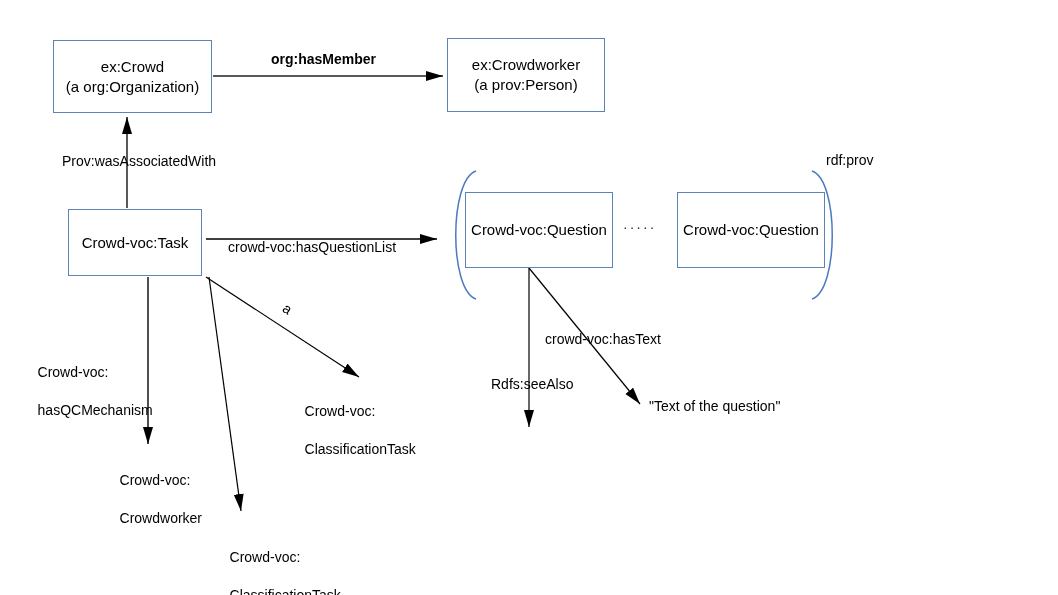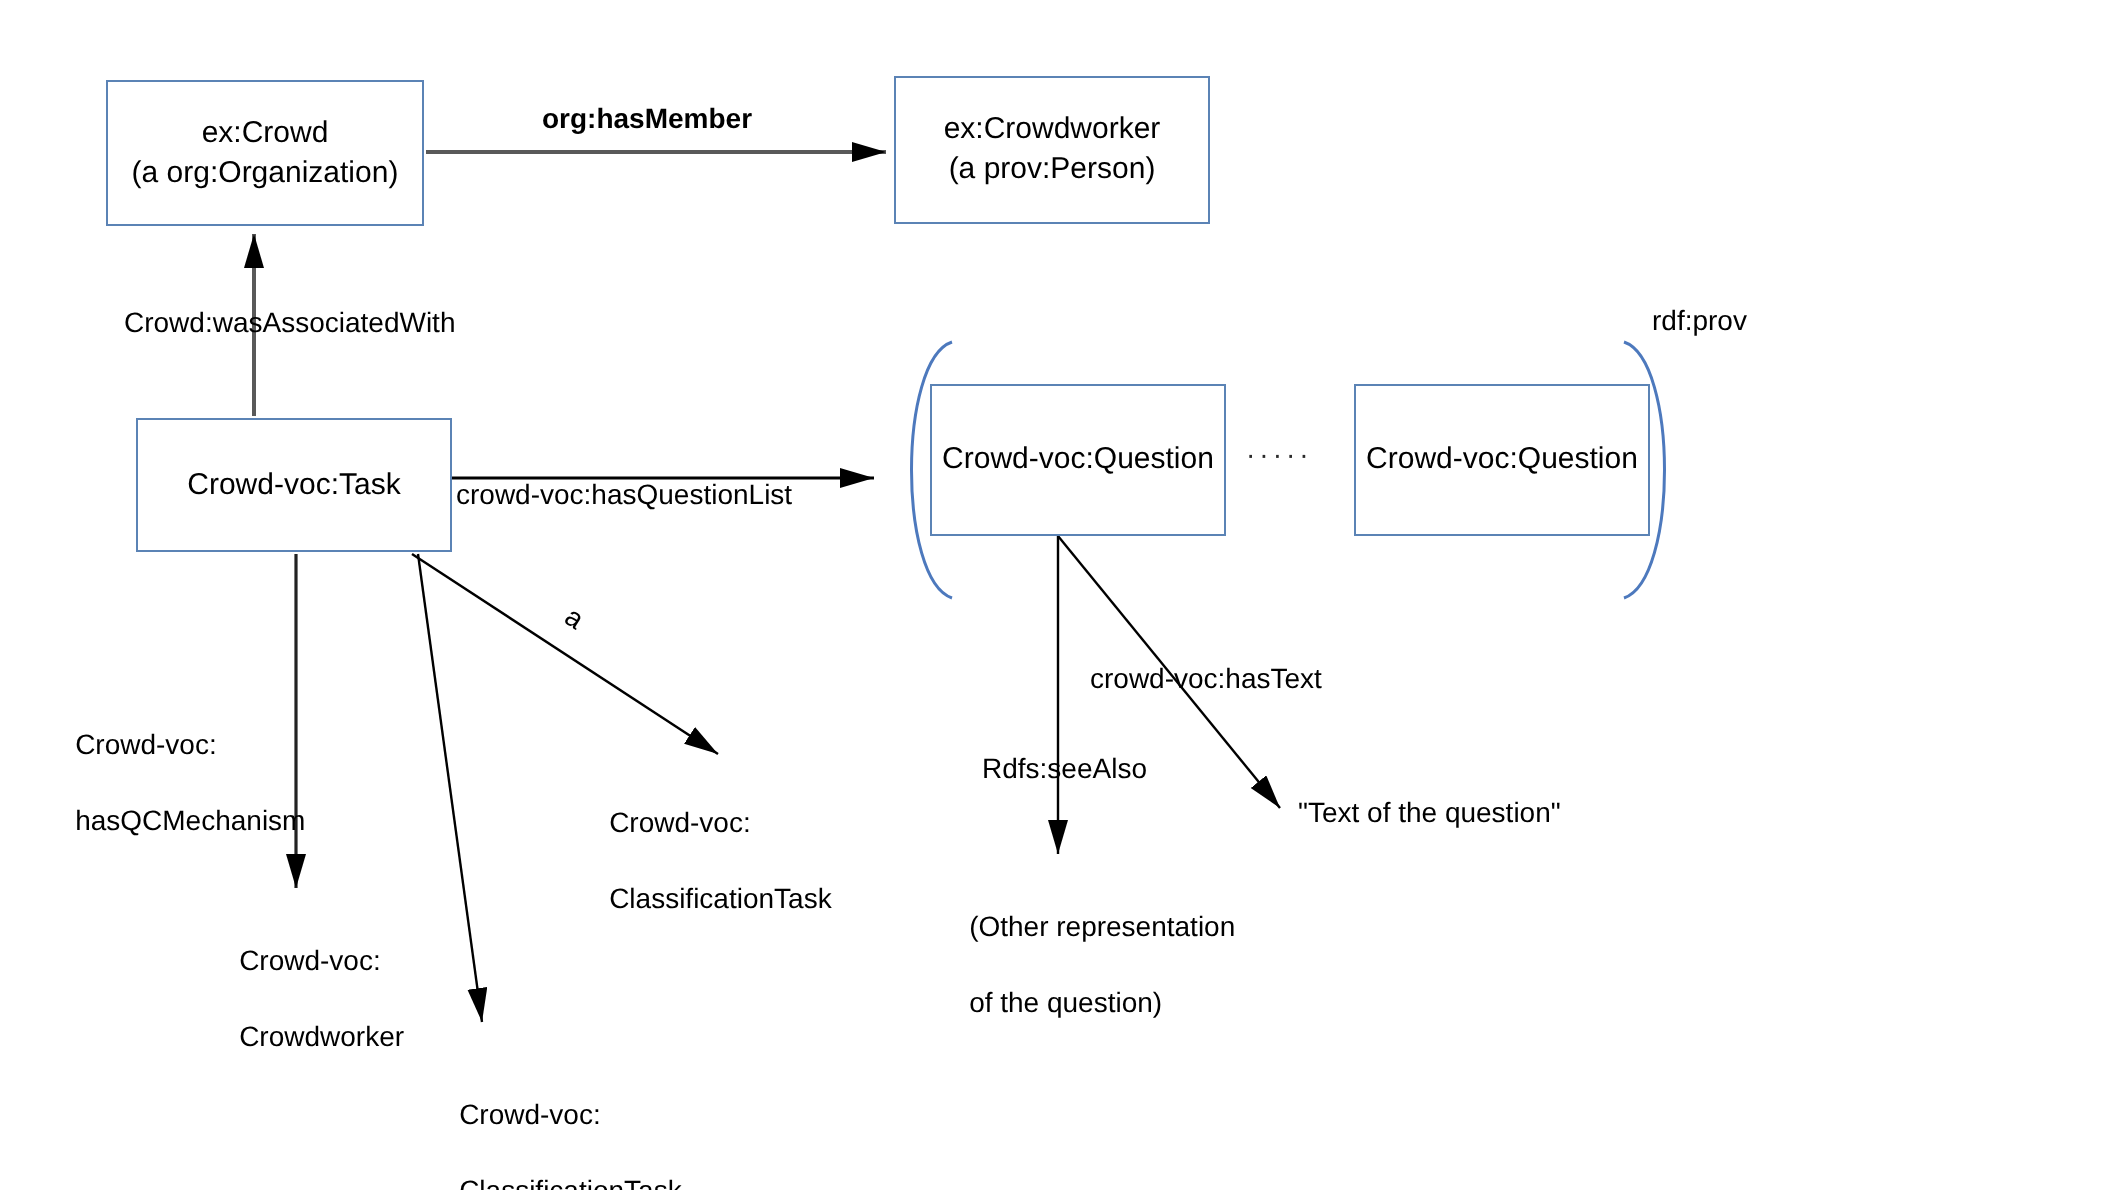--- a/index.html
+++ b/index.html
@@ -45,36 +45,36 @@
   <div class="box" style="left:447px;top:38px;width:158px;height:74px;">
     <span>ex:Crowdworker</span>
     <span>(a prov:Person)</span>
   </div>
 
   <div class="box" style="left:53px;top:40px;width:159px;height:73px;">
     <span>ex:Crowd</span>
     <span>(a org:Organization)</span>
   </div>
 
-  <div class="box" style="left:68px;top:209px;width:158px;height:67px;align-items:center;">
+  <div class="box" style="left:68px;top:209px;width:134px;height:67px;align-items:center;">
     <span>Crowd-voc:Task</span>
   </div>
 
   <div class="box" style="left:465px;top:192px;width:148px;height:76px;">
     <span>Crowd-voc:Question</span>
   </div>
 
   <div class="box" style="left:677px;top:192px;width:148px;height:76px;">
     <span>Crowd-voc:Question</span>
   </div>
 
   <div class="dots" style="left:623px;top:219px;">·····</div>
 
   <div class="lbl" style="left:271px;top:50px;font-weight:bold;">org:hasMember</div>
-  <div class="lbl" style="left:62px;top:152px;">Crowd:wasAssociatedWith</div>
+  <div class="lbl" style="left:62px;top:152px;">Prov:wasAssociatedWith</div>
   <div class="lbl" style="left:228px;top:206px;margin-top:32px;">crowd-voc:hasQuestionList</div>
   <div class="lbl" style="left:22px;top:344px;">
     <span>Crowd-voc:</span><br>
     <span>hasQCMechanism</span>
   </div>
   <div class="lbl rot" style="left:289px;top:299px;">a</div>
   <div class="lbl" style="left:545px;top:330px;">crowd-voc:hasText</div>
   <div class="lbl" style="left:491px;top:375px;">Rdfs:seeAlso</div>
   <div class="lbl" style="left:826px;top:151px;">rdf:prov</div>
 
@@ -84,18 +84,14 @@
   </div>
   <div class="lbl" style="left:104px;top:452px;">
     <span>Crowd-voc:</span><br>
     <span>Crowdworker</span>
   </div>
   <div class="lbl" style="left:214px;top:529px;">
     <span>Crowd-voc:</span><br>
     <span>ClassificationTask</span>
   </div>
   <div class="lbl" style="left:649px;top:397px;">"Text of the question"</div>
-  <div class="lbl" style="left:469px;top:435px;">
-    <span>(Other representation</span><br>
-    <span>of the question)</span>
-  </div>
 
 </div>
 
 </body></html>

